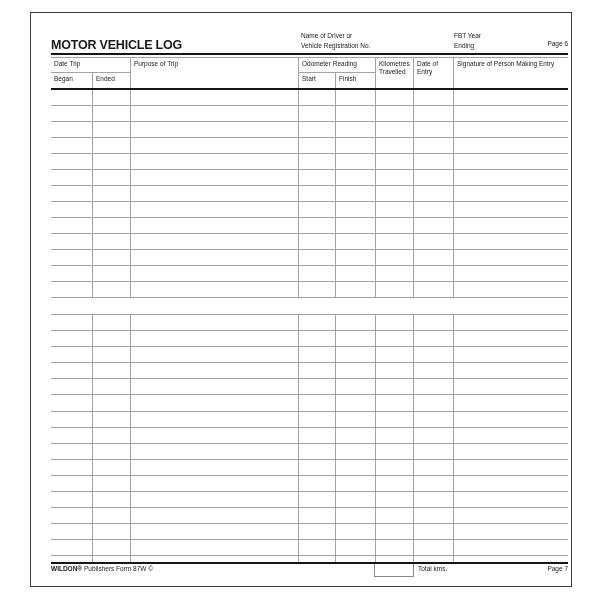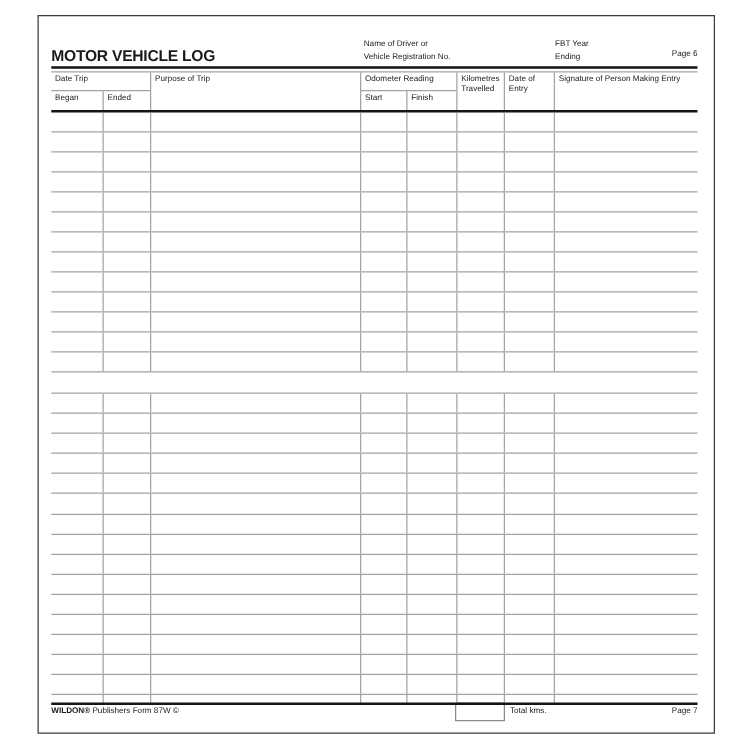--- a/index.html
+++ b/index.html
@@ -1,18 +1,18 @@
 <!DOCTYPE html>
 <html><head>
 <meta charset="utf-8">
 <style>
   html,body{margin:0;padding:0;background:#ffffff;}
   body{width:600px;height:600px;position:relative;font-family:"Liberation Sans",sans-serif;color:#1a1a1a;}
   .page{position:absolute;left:30px;top:12px;width:542px;height:575px;background:#fff;border:1px solid #3c3c3c;box-sizing:border-box;}
-  .content{position:absolute;left:10px;top:0;width:517px;height:575px;}
+  .content{position:absolute;left:20px;top:0;width:517px;height:575px;}
   
   .title{position:absolute;left:0;top:25px;font-size:12.5px;font-weight:bold;letter-spacing:-0.2px;white-space:nowrap;}
   .small{font-size:6.5px;line-height:9.5px;}
   .mh-block{position:absolute;top:18px;}
   .mh-driver{left:250px;}
   .mh-fbt{left:403px;}
   .mh-page{position:absolute;right:0;top:27px;font-size:6.5px;}
   .rule-thick{position:absolute;left:0;width:517px;height:2px;background:#151515;}
   .rule-title{top:39.5px;}
   .rule-hdrbot{top:75px;}

